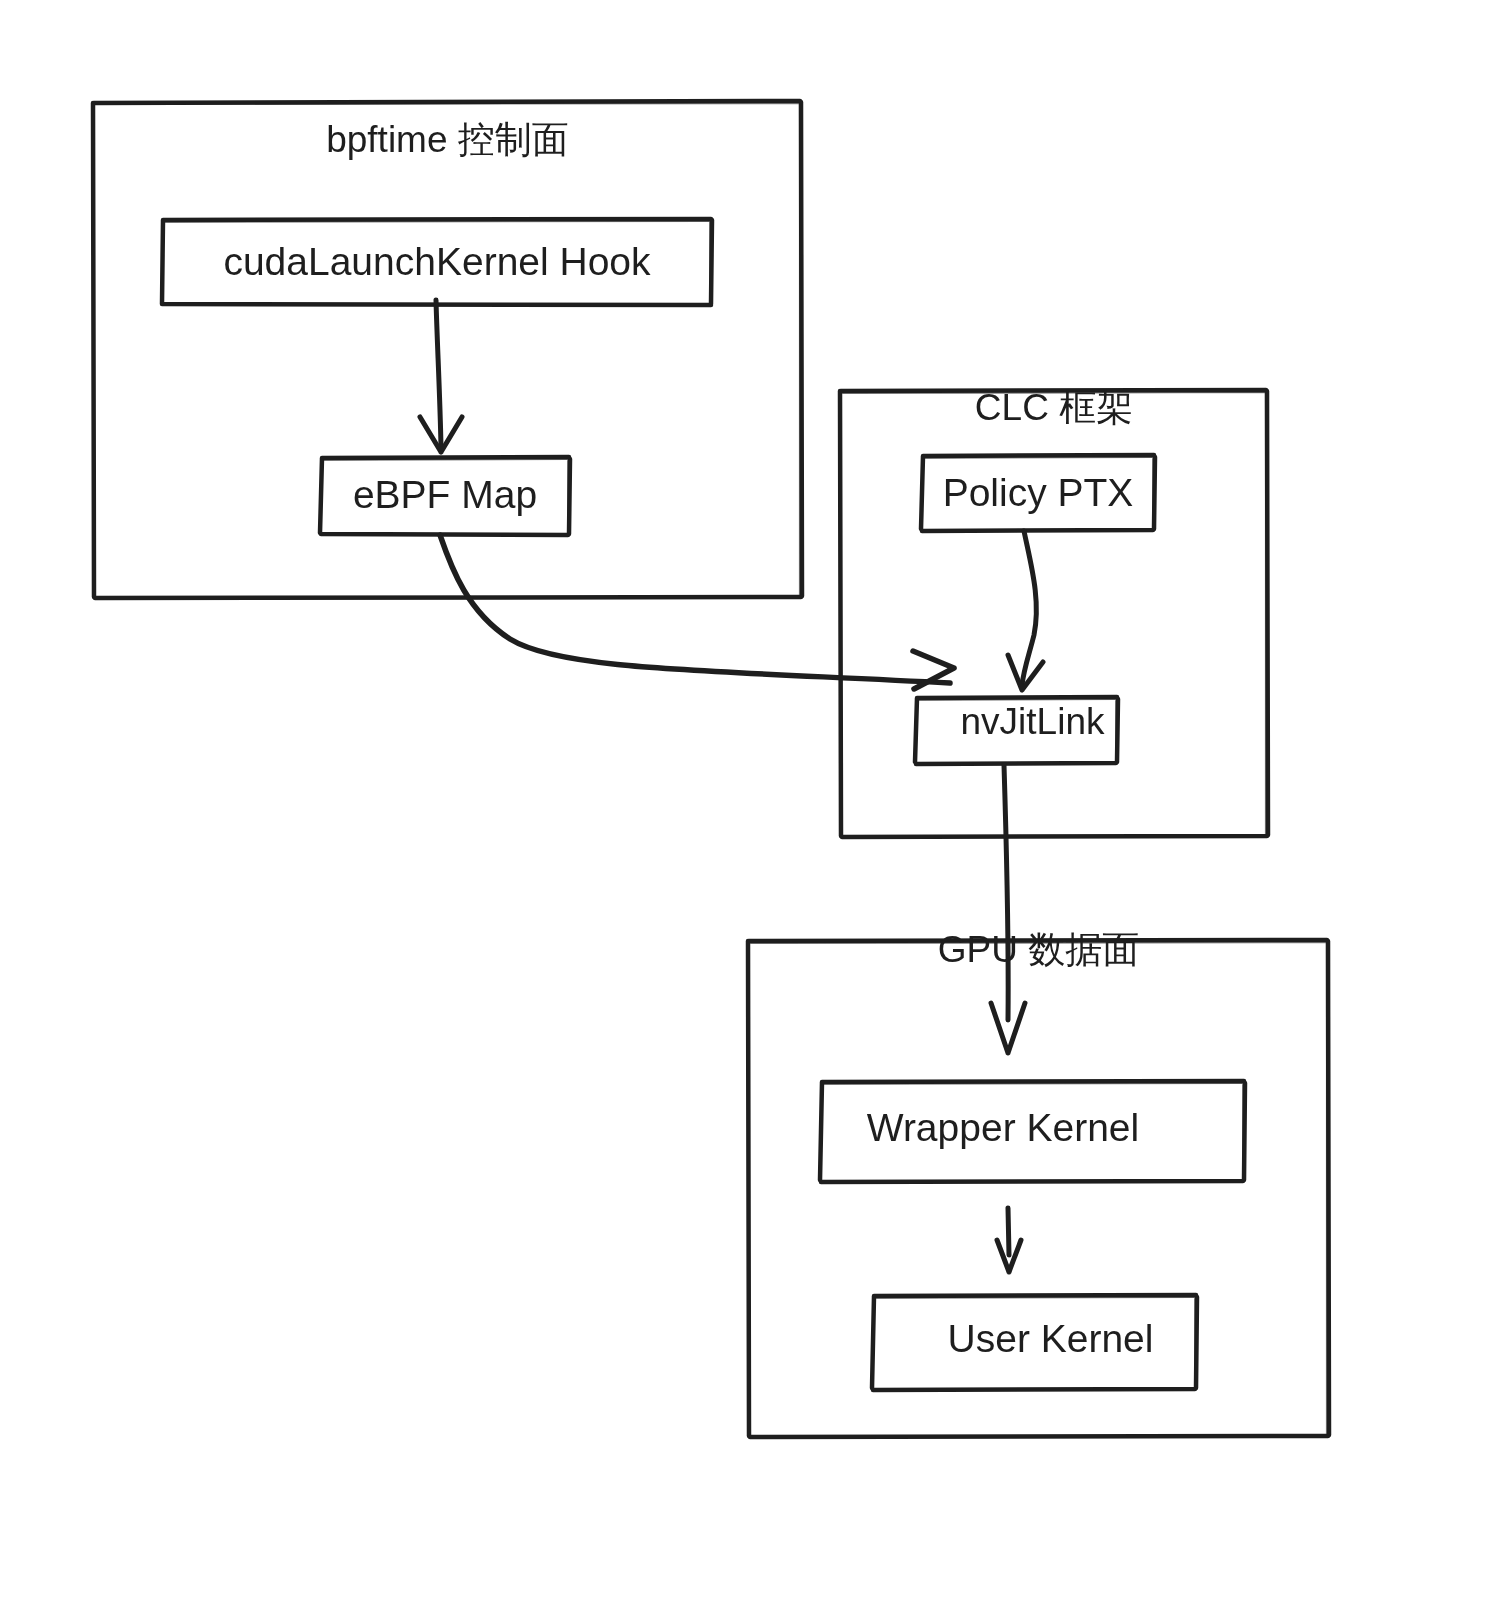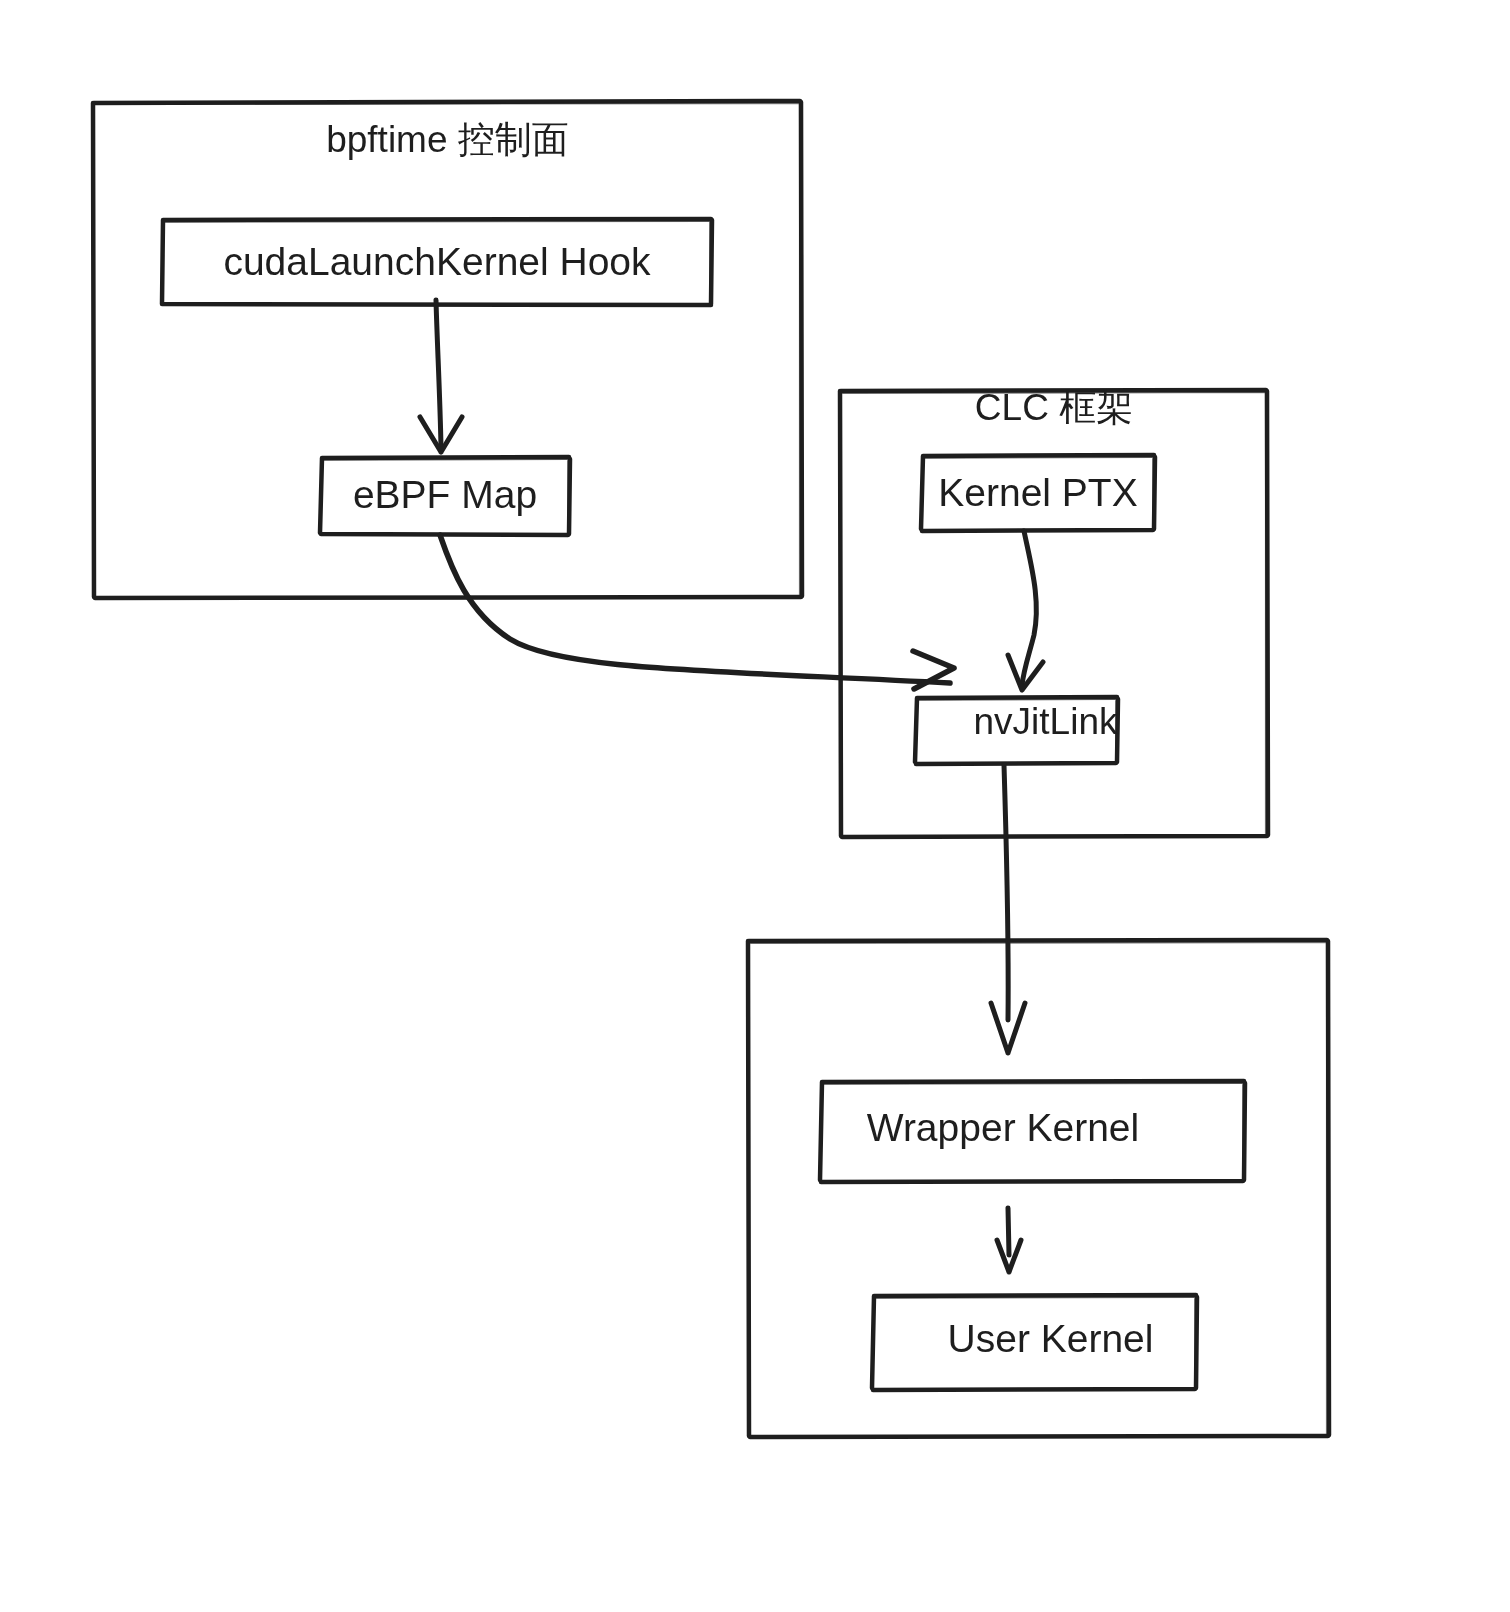--- a/index.html
+++ b/index.html
@@ -38,21 +38,20 @@
     -webkit-font-smoothing: antialiased;
   }
   .group-title {
     font-size: 37px;
   }
   .box-label-lg {
     font-size: 39px;
   }
   .box-label-md {
     font-size: 37px;
-    padding-left: 13px;
   }
 </style>
 </head>
 <body>
 
 <div id="canvas">
 
   <svg class="diagram-svg" viewBox="0 0 1510 1612" xmlns="http://www.w3.org/2000/svg">
 
     <g>
@@ -128,22 +127,23 @@
   </svg>
 
   <div class="node-label group-title" style="left:93px; top:120px; width:709px;">bpftime 控制面</div>
 
   <div class="node-label box-label-lg" style="left:162px; top:241px; width:550px;">cudaLaunchKernel Hook</div>
 
   <div class="node-label group-title" style="left:840px; top:388px; width:428px;">CLC 框架</div>
 
   <div class="node-label box-label-lg" style="left:320px; top:474px; width:250px;">eBPF Map</div>
 
-  <div class="node-label box-label-lg" style="left:921px; top:472px; width:234px;">Kernel PTX</div>
+  <div class="node-label box-label-lg" style="left:921px; top:472px; width:234px;">Policy PTX</div>
 
   <div class="node-label box-label-md" style="left:915px; top:702px; width:235px;">nvJitLink</div>
 
+  <div class="node-label group-title" style="left:748px; top:930px; width:581px;">GPU 数据面</div>
 
   <div class="node-label box-label-lg" style="left:820px; top:1107px; width:366px;">Wrapper Kernel</div>
 
   <div class="node-label box-label-lg" style="left:872px; top:1318px; width:357px;">User Kernel</div>
 
 </div>
 
 </body></html>

